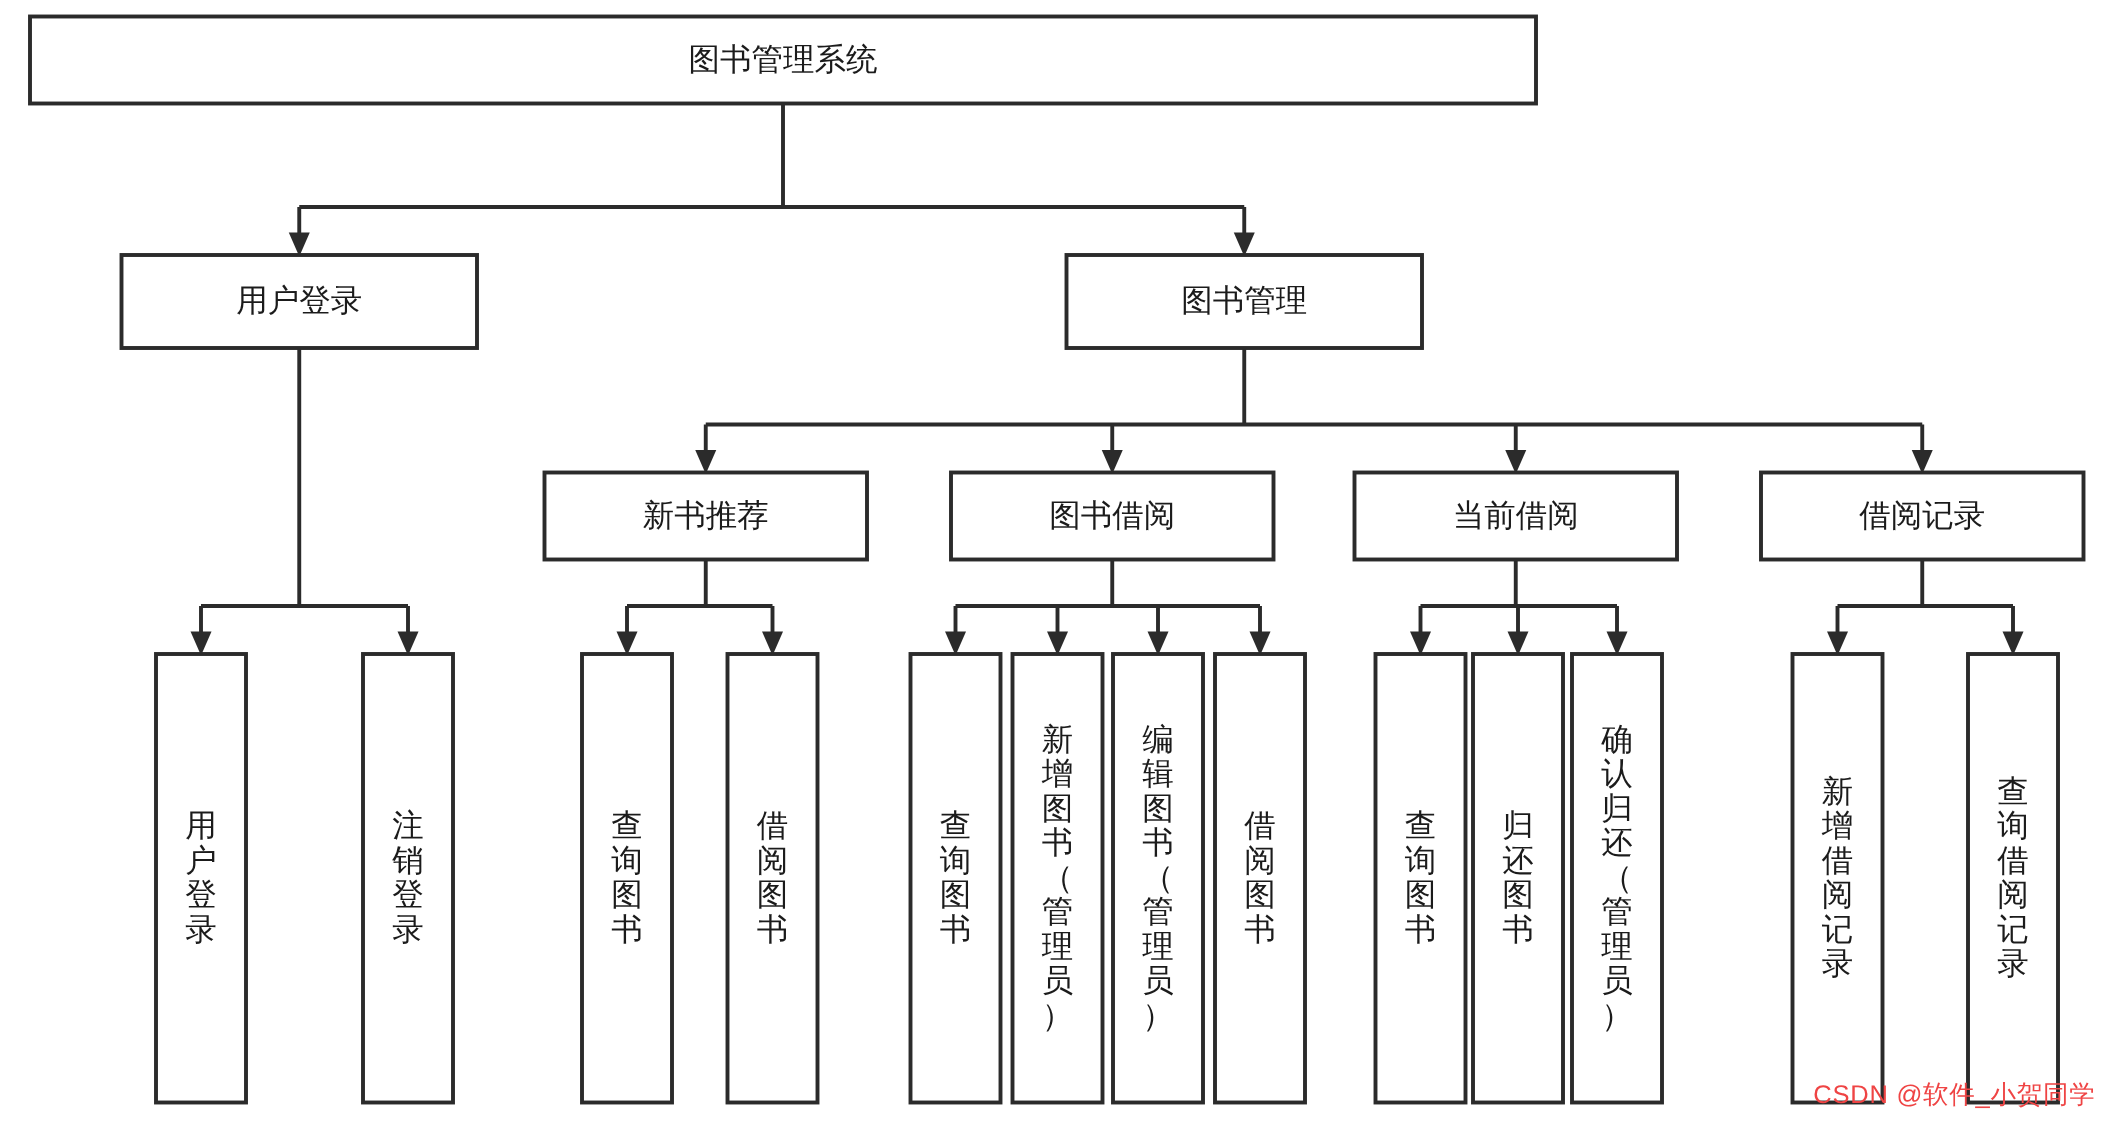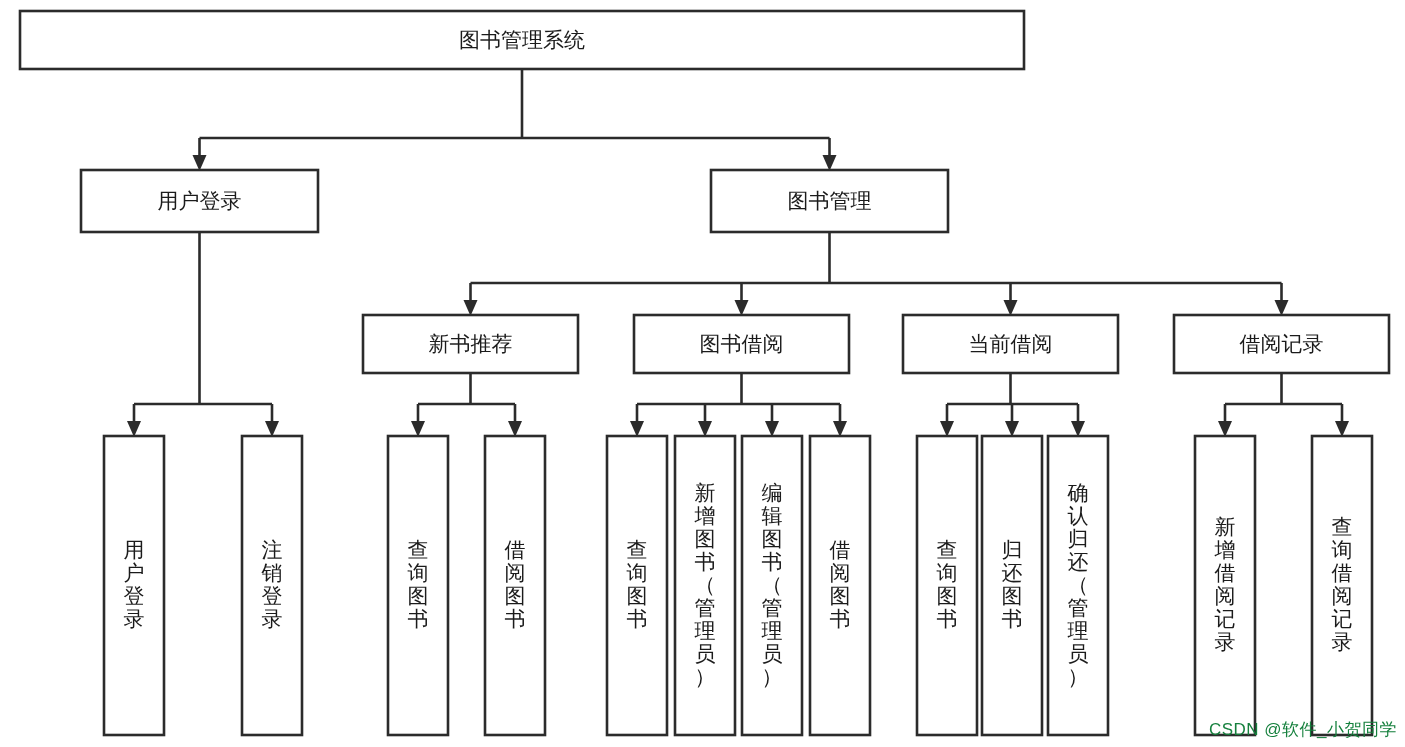--- a/index.html
+++ b/index.html
@@ -54,21 +54,21 @@
     font-size: 21px;
     fill: #1b1b1b;
     text-anchor: middle;
   }
   .watermark {
     position: absolute;
     right: 8px;
     bottom: 6px;
     font-family: "Liberation Sans", "DejaVu Sans", sans-serif;
     font-size: 17px;
-    color: #15803d;
+    color: #ef4444;
     white-space: nowrap;
     letter-spacing: 0.5px;
     pointer-events: none;
   }
 </style>
 </head>
 <body>
 
 <div id="diagram-root">
   <svg class="flow" id="flow-svg" viewBox="0 0 1405 747">

